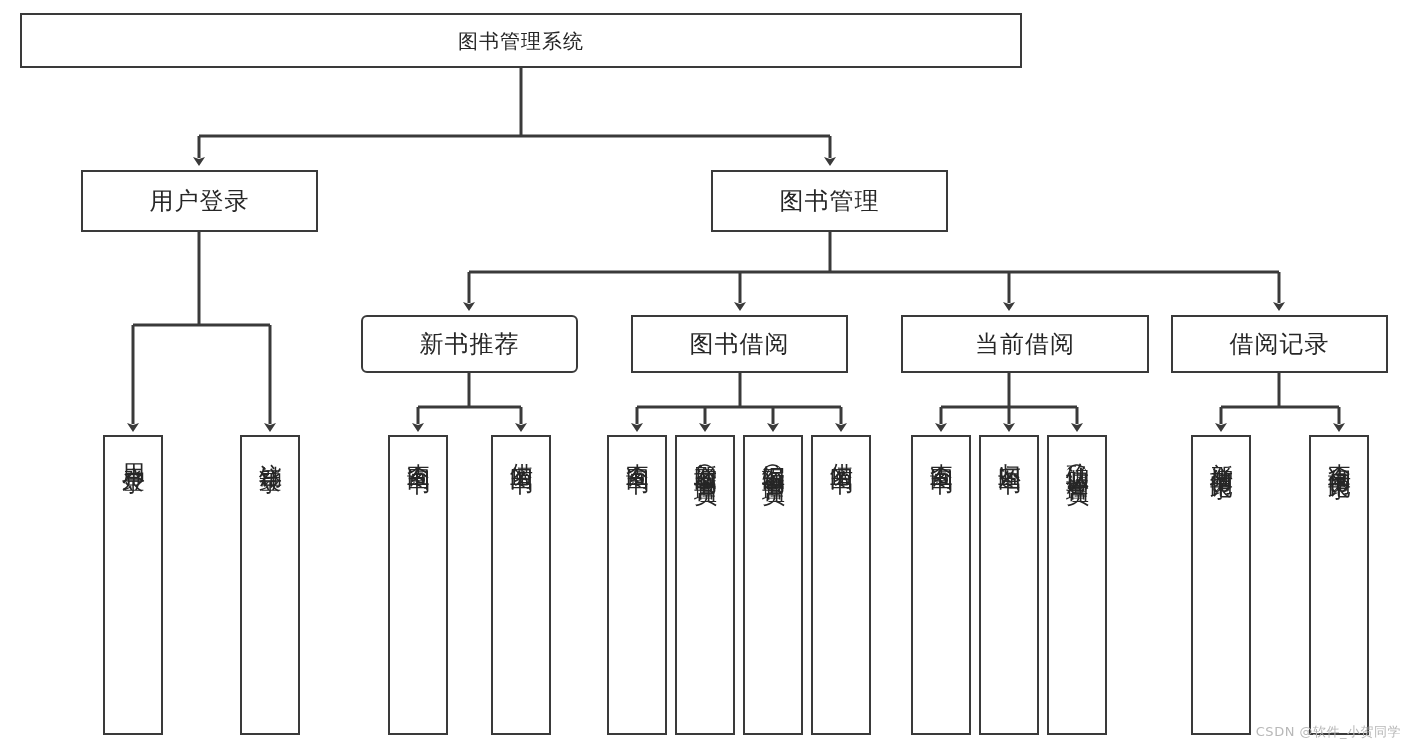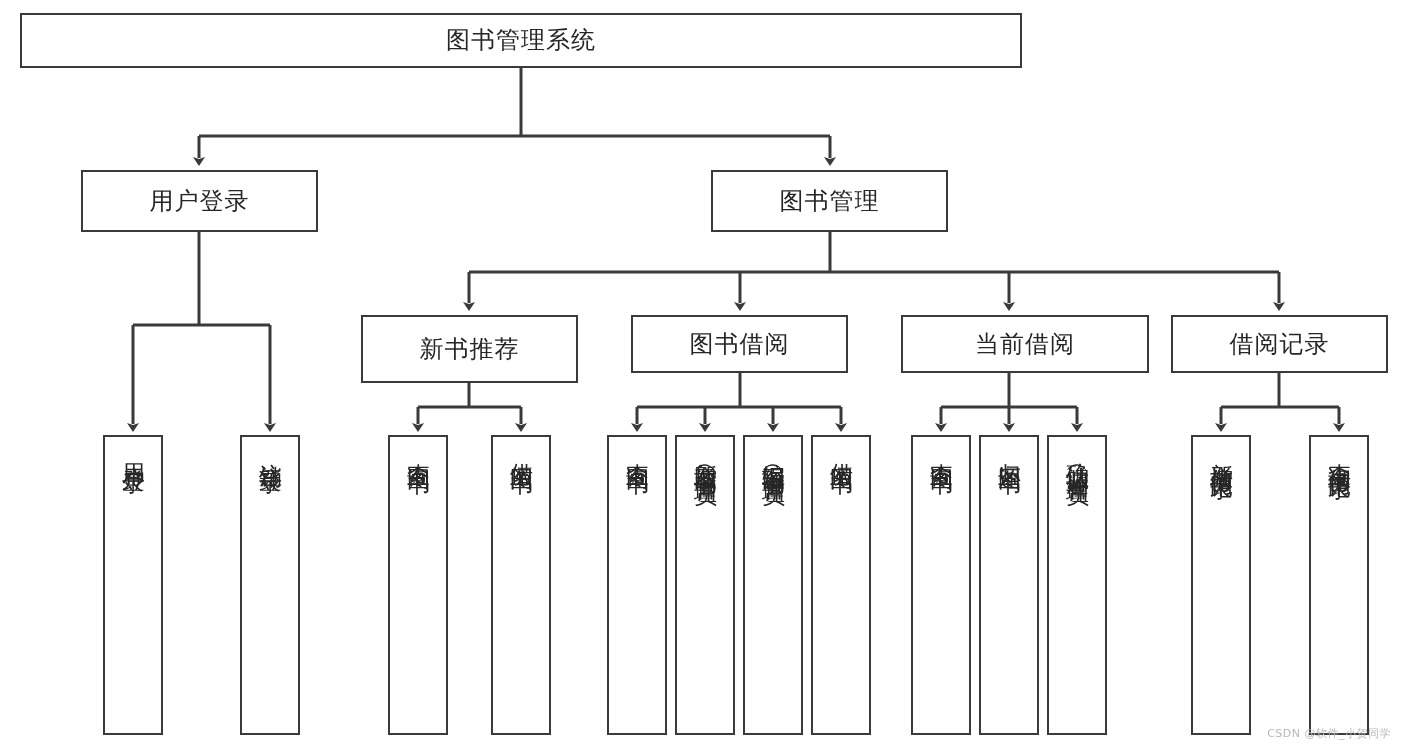--- a/index.html
+++ b/index.html
@@ -37,42 +37,42 @@
     color: #262626;
     z-index: 3;
   }
   .node-h {
     font-size: 24px;
     letter-spacing: 1px;
     line-height: 1.1;
     white-space: nowrap;
   }
   .node-root {
-    font-size: 24px;
+    font-size: 20px;
     letter-spacing: 1px;
   }
   .node-leaf {
     align-items: flex-start;
     justify-content: center;
     padding-top: 8px;
   }
   .vtext {
     writing-mode: vertical-rl;
     text-orientation: upright;
     font-size: 23px;
     line-height: 1.12;
     letter-spacing: 3px;
     white-space: nowrap;
     color: #262626;
   }
   .watermark {
     position: absolute;
-    right: 14px;
+    right: 4px;
     bottom: 6px;
-    font-size: 11px;
+    font-size: 13px;
     color: #b8b8b8;
     letter-spacing: 0.5px;
     white-space: nowrap;
     z-index: 6;
   }
 </style>
 </head>
 <body>
 
 <div id="canvas">
@@ -134,21 +134,21 @@
     <span>图书管理系统</span>
   </div>
 
   <div class="node node-h" style="left:81px; top:170px; width:237px; height:62px;">
     <span>用户登录</span>
   </div>
   <div class="node node-h" style="left:711px; top:170px; width:237px; height:62px;">
     <span>图书管理</span>
   </div>
 
-  <div class="node node-h" style="left:361px; top:315px; width:217px; height:68px;">
+  <div class="node node-h" style="left:361px; top:315px; width:217px; height:58px;border-radius:6px;">
     <span>新书推荐</span>
   </div>
   <div class="node node-h" style="left:631px; top:315px; width:217px; height:58px;text-align:right;">
     <span>图书借阅</span>
   </div>
   <div class="node node-h" style="left:901px; top:315px; width:248px; height:58px;">
     <span>当前借阅</span>
   </div>
   <div class="node node-h" style="left:1171px; top:315px; width:217px; height:58px;">
     <span>借阅记录</span>

